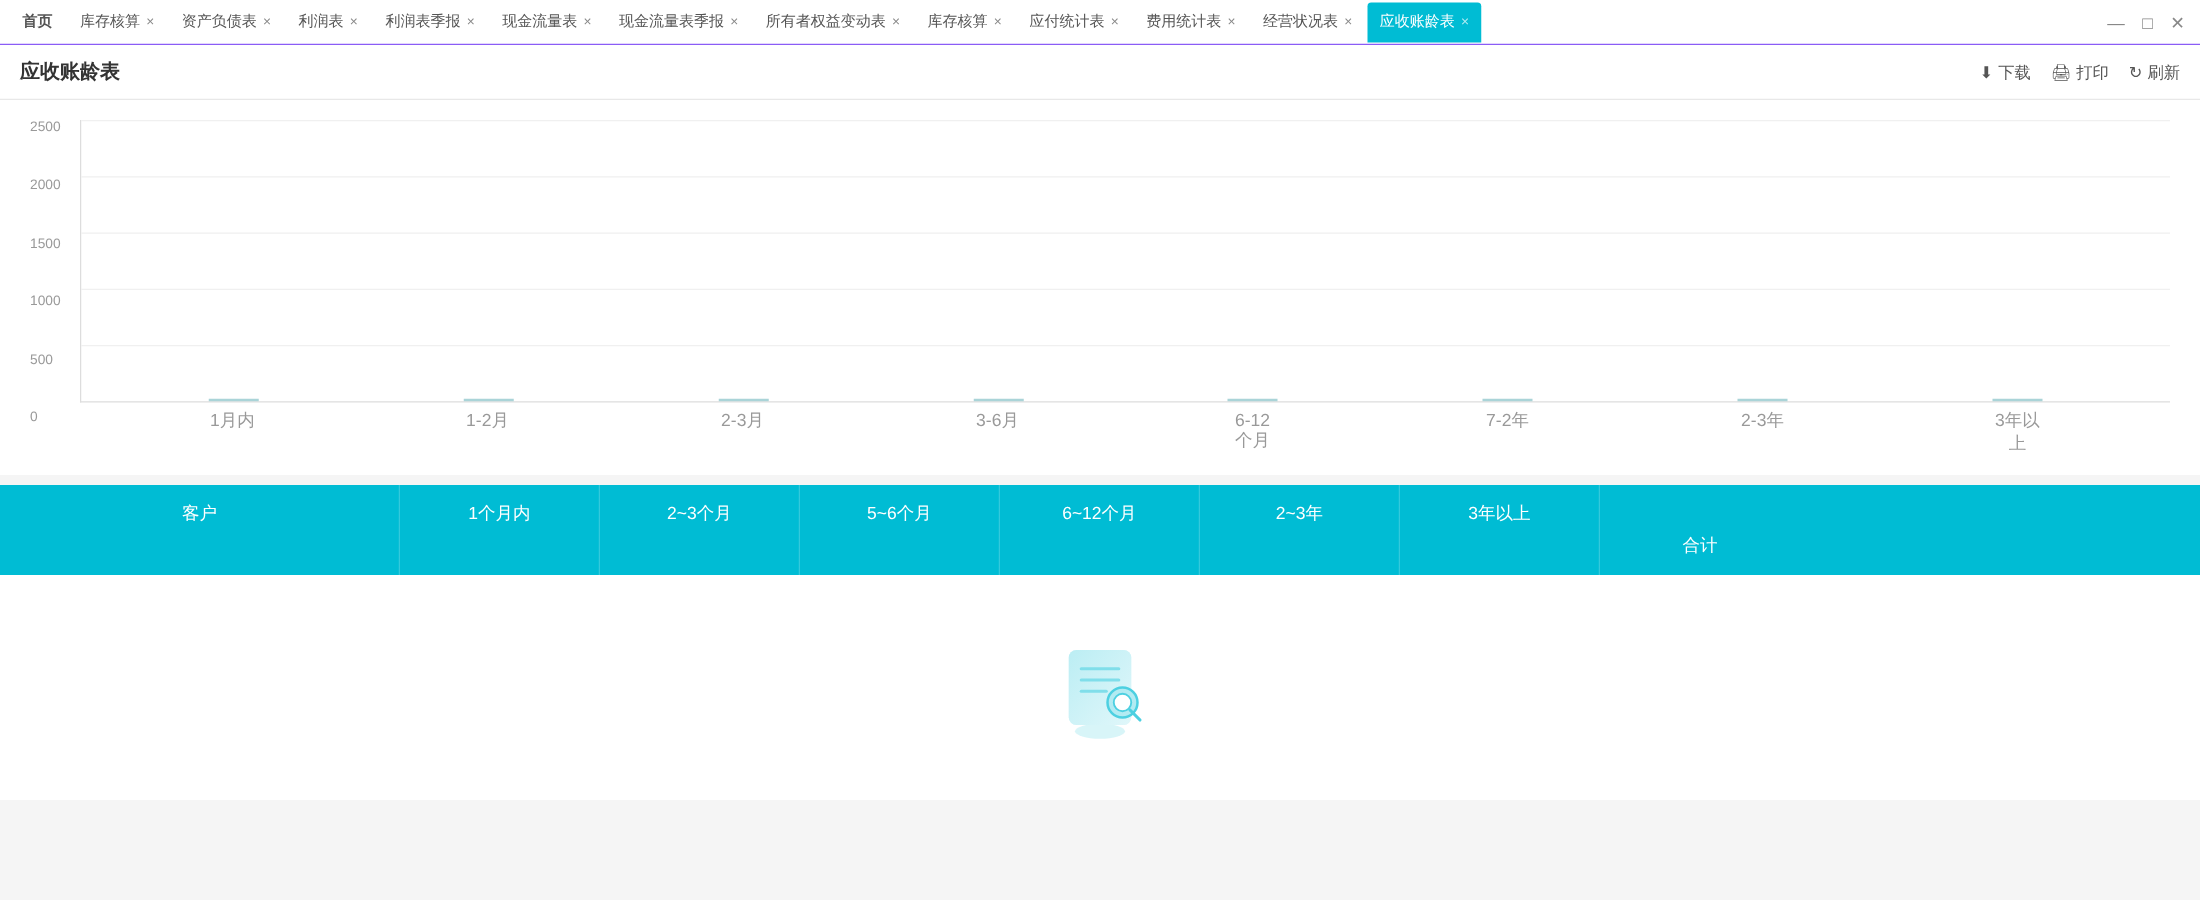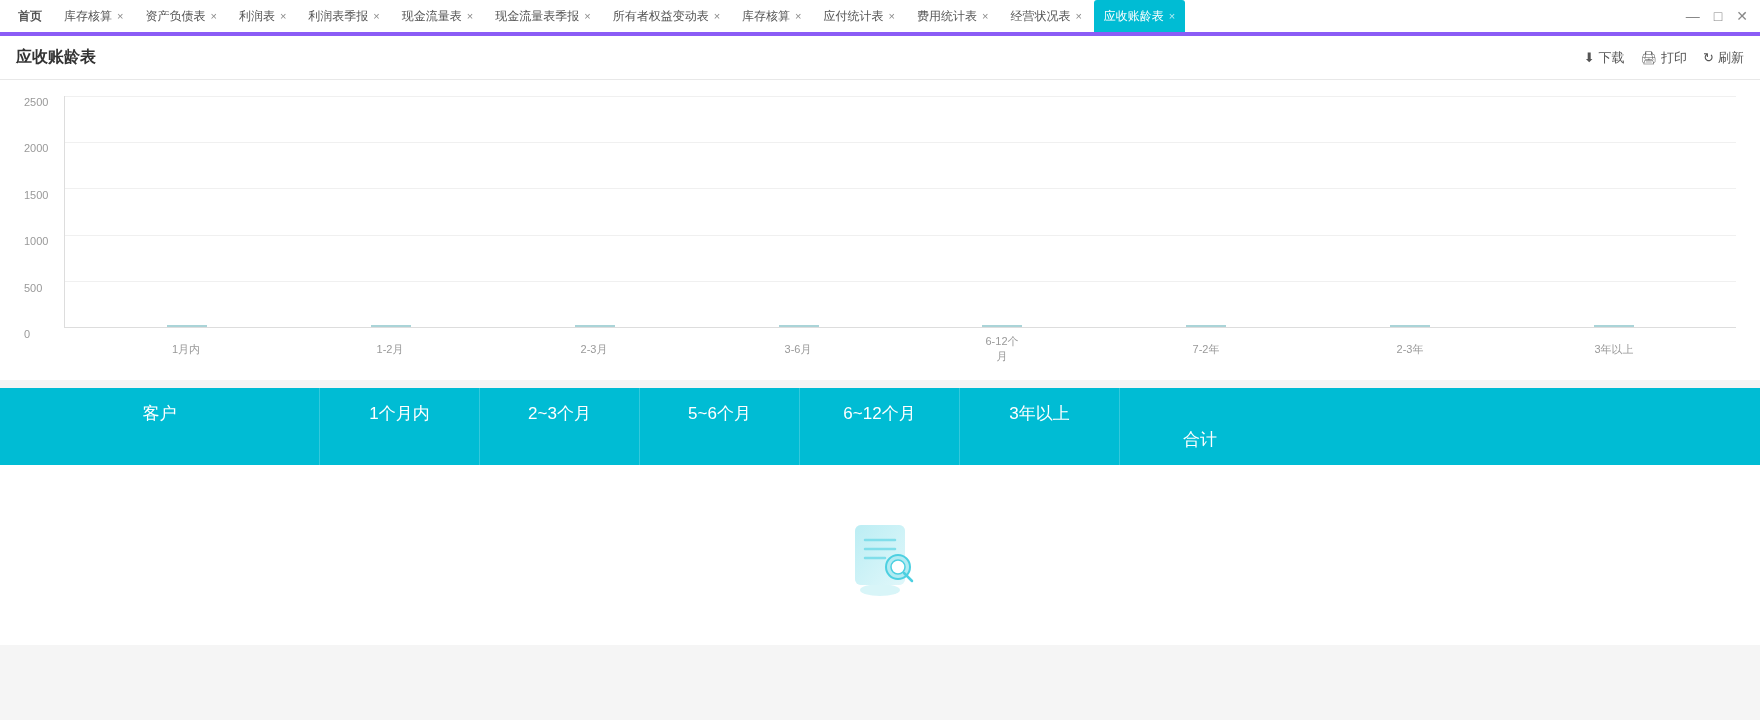--- a/index.html
+++ b/index.html
@@ -3,21 +3,21 @@
   <meta charset="utf-8">
   <style>
     * { box-sizing: border-box; margin: 0; padding: 0; }
     body { font-family: "Microsoft YaHei", "PingFang SC", Arial, sans-serif; font-size: 12px; background: #f5f5f5; color: #333; }
 
     
     .tab-bar {
       display: flex;
       align-items: center;
       background: #fff;
-      border-bottom: 4px solid #8b5cf6;
+      border-bottom: 1px solid #8b5cf6;
       height: 36px;
       padding: 0 8px;
       overflow-x: auto;
       white-space: nowrap;
       gap: 2px;
     }
     .tab-item {
       display: inline-flex;
       align-items: center;
       padding: 0 10px;
@@ -150,36 +150,35 @@
         #c8e6e8 3px,
         #e8f5f6 3px,
         #e8f5f6 6px
       );
       border: 1px solid #aad4d8;
     }
     .x-axis {
       display: flex;
       justify-content: space-around;
       padding: 6px 20px 0;
-      font-size: 11px;
+      font-size: 14px;
       color: #999;
-      align-items: center;
     }
     .x-label {
       text-align: center;
       width: 40px;
     }
 
     
     .table-header {
       display: grid;
       grid-template-columns: 2fr 1fr 1fr 1fr 1fr 1fr 1fr 1fr 1fr 1fr;
       background: #00bcd4;
       color: #fff;
-      font-size: 17px;
+      font-size: 14px;
       font-weight: 500;
     }
     .table-header-cell {
       padding: 14px 8px;
       text-align: center;
       border-right: 1px solid rgba(255,255,255,0.2);
     }
     .table-header-cell:last-child { border-right: none; margin-top: 26px; }
 
     
@@ -344,20 +343,21 @@
 </div>
 
 <div class="section-divider"></div>
 
 <div class="table-header">
   <div class="table-header-cell">客户</div>
   <div class="table-header-cell">1个月内</div>
   <div class="table-header-cell">2~3个月</div>
   <div class="table-header-cell">5~6个月</div>
   <div class="table-header-cell">6~12个月</div>
+  <div class="table-header-cell">2~3年</div>
   <div class="table-header-cell">3年以上</div>
   <div class="table-header-cell">合计</div>
 </div>
 
 <div class="empty-state">
   <svg class="empty-icon" viewBox="0 0 100 100" xmlns="http://www.w3.org/2000/svg">
 
     <ellipse cx="50" cy="85" rx="20" ry="6" fill="#b2ebf2" opacity="0.5"></ellipse>
 
     <rect x="25" y="20" width="50" height="60" rx="6" ry="6" fill="#e0f7fa"></rect>

